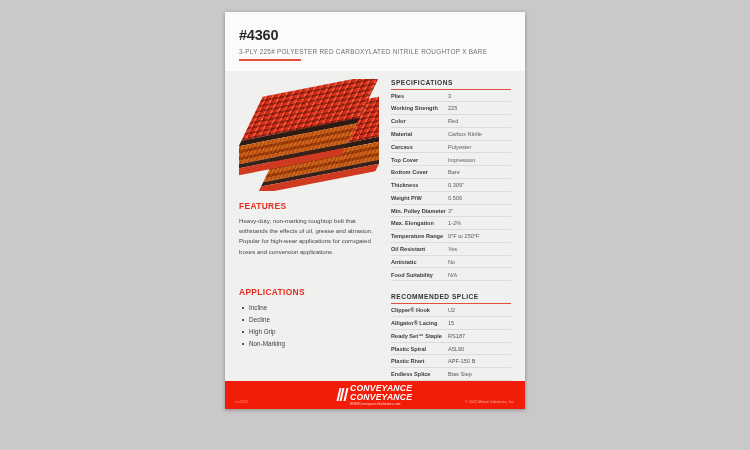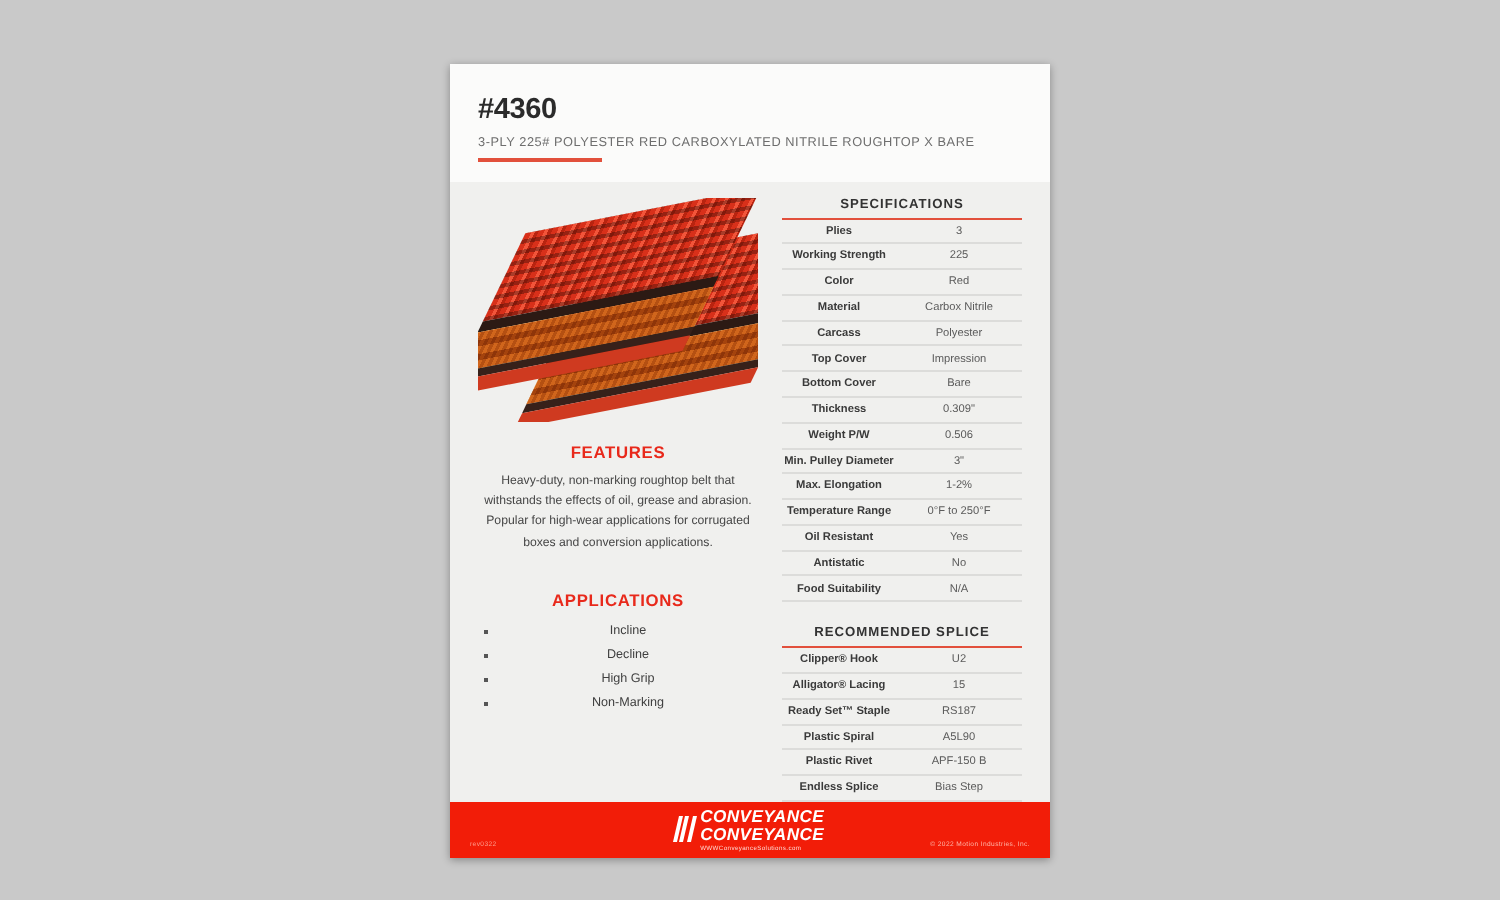--- a/index.html
+++ b/index.html
@@ -11,21 +11,21 @@
   }
   #viewport {
     position: relative;
     width: 750px; height: 450px;
     background: #c9c9c9;
   }
 
   
   #sheet {
     position: absolute;
-    left: 225px; top: 32px;
+    left: 225px; top: 12px;
     width: 300px; height: 397px;
     background: #f0f0ee;
     box-shadow: 0 1px 4px rgba(0,0,0,.33);
     display: flex;
     flex-direction: column;
   }
 
   
   .header {
     background: #fbfbfa;
@@ -51,21 +51,20 @@
     background: #e2503c;
     margin-top: 4px;
   }
 
   
   .body {
     flex: 1;
     display: flex;
     padding: 8px 14px 0 14px;
     gap: 12px;
-    text-align: center;
   }
   .col-left  { width: 140px; }
   .col-right { flex: 1; }
 
   
   .product-figure {
     width: 100%;
     height: 112px;
     position: relative;
     overflow: hidden;
@@ -118,21 +117,21 @@
     color: #e8291b;
     letter-spacing: .35px;
     margin-bottom: 5px;
   }
   .features-block { margin-top: 10px; }
   .features-text {
     font-size: 6.1px;
     line-height: 1.72;
     color: #454545;
   }
-  .applications-block { margin-top: 18px; }
+  .applications-block { margin-top: 30px; }
   .app-list {
     list-style: none;
     font-size: 6.3px;
     color: #3f3f3f;
     line-height: 1.9;
     padding-left: 10px;
   }
   .app-list li { position: relative; }
   .app-list li::before {
     content: "";

